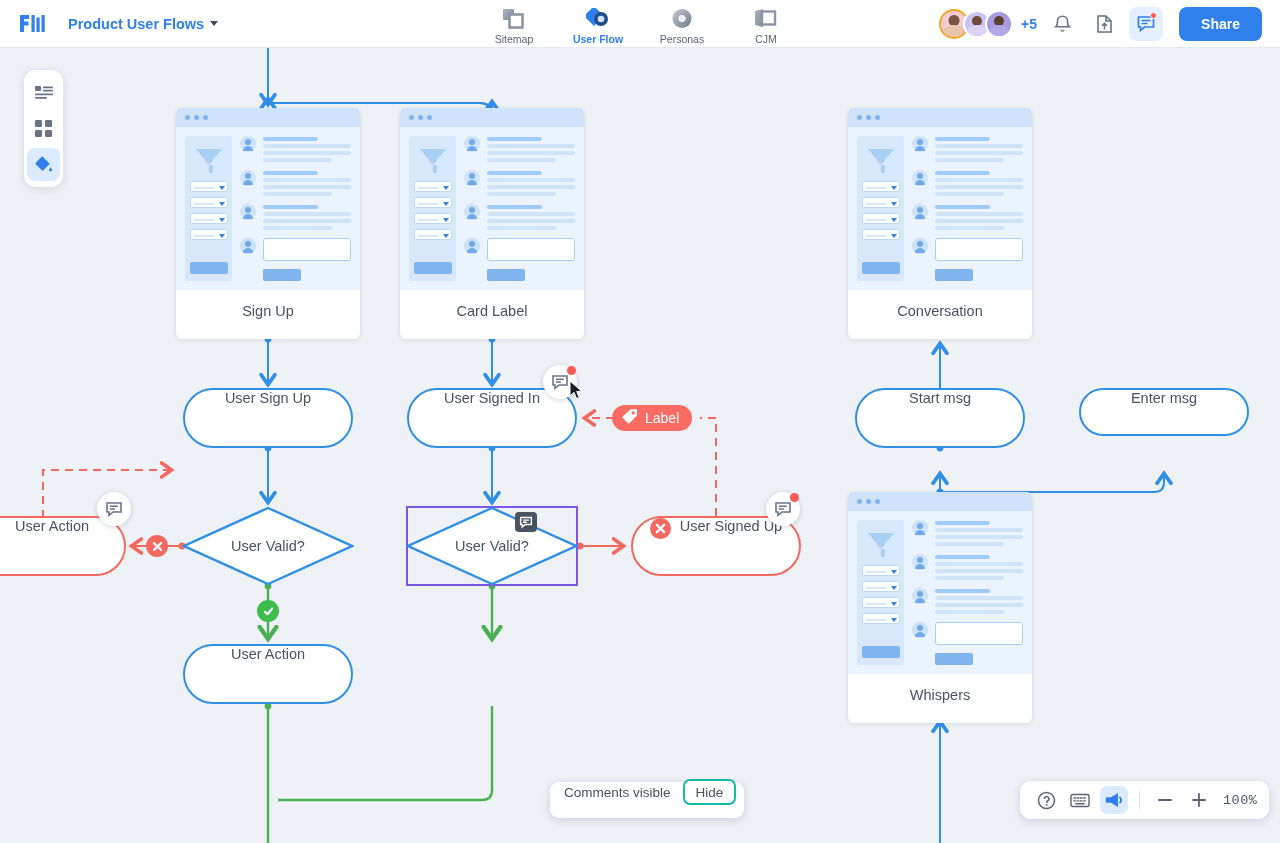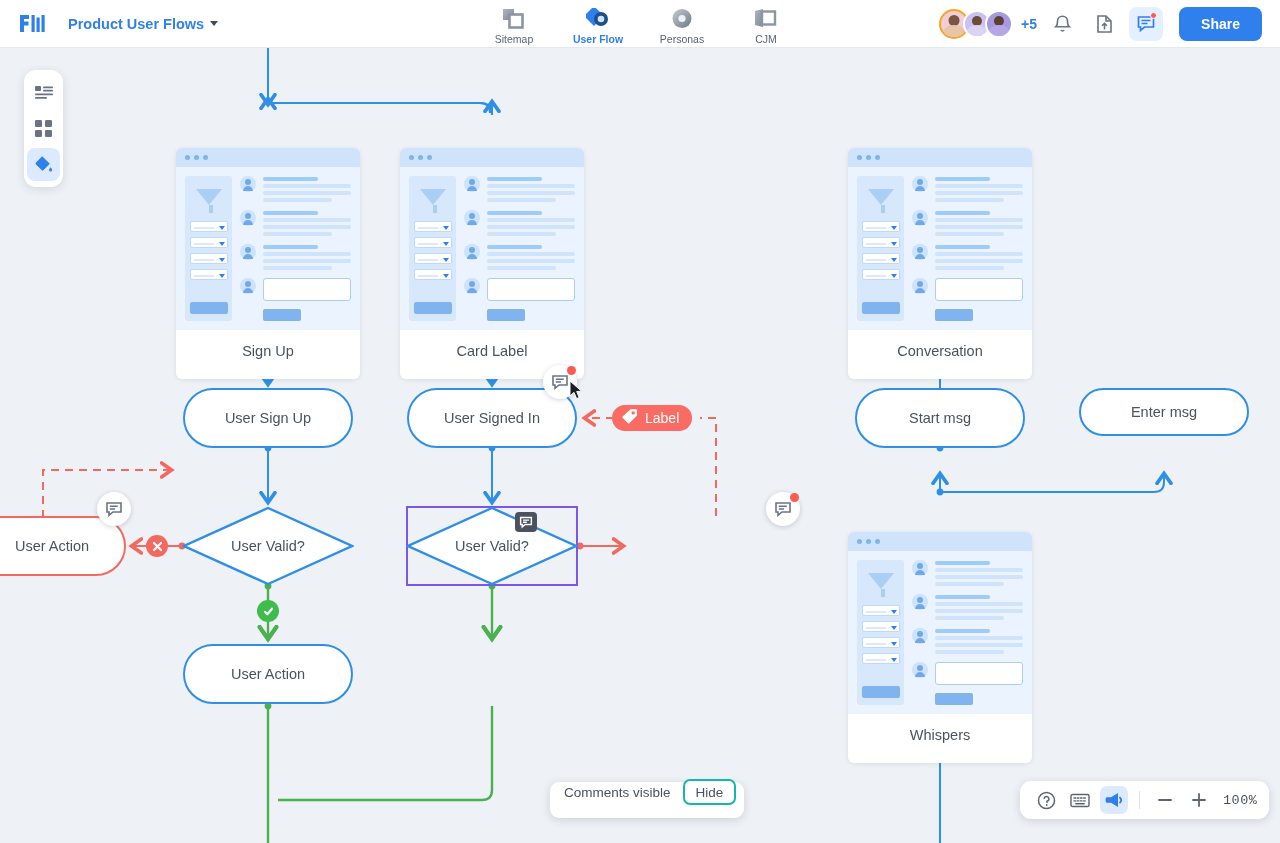--- a/index.html
+++ b/index.html
@@ -64,21 +64,21 @@
     position: absolute; left: 24px; top: 22px; width: 39px;
     background: #fff; border-radius: 12px; box-shadow: 0 2px 10px rgba(40,60,90,.14);
     padding: 6px 0; display: flex; flex-direction: column; align-items: center; gap: 3px; z-index: 40;
   }
   .rbtn { width: 33px; height: 33px; border-radius: 8px; display: flex;
     align-items: center; justify-content: center; cursor: pointer; }
   .rbtn.active { background: #dceaff; }
 
   
   .card { position: absolute; background: #fff; border-radius: 6px;
-    box-shadow: 0 1px 5px rgba(40,60,90,.10); overflow: hidden; z-index: 10; margin-top: 40px; }
+    box-shadow: 0 1px 5px rgba(40,60,90,.10); overflow: hidden; z-index: 10; }
   .card .wf { background: #eaf3fe; position: relative; }
   .card .wfbar { height: 19px; background: #cfe4fb; display: flex; align-items: center;
     padding-left: 9px; gap: 4px; }
   .card .wfbar i { width: 5px; height: 5px; border-radius: 50%; background: #7fb4ef; display: block; }
   .card .wfbody { display: flex; padding: 9px; gap: 8px; }
   .wf-side { width: 47px; background: #d7e8fc; border-radius: 3px; padding: 7px 4px;
     display: flex; flex-direction: column; align-items: center; }
   .funnel { width: 0; height: 0; border-left: 13px solid transparent;
     border-right: 13px solid transparent; border-top: 16px solid #a9cff5; margin: 6px 0 4px; }
   .funnel-stem { width: 4px; height: 8px; background: #a9cff5; margin: -4px 0 8px 5px; }
@@ -100,21 +100,21 @@
   .wf-lines { flex: 1; display: flex; flex-direction: column; gap: 3px; padding-top: 1px; }
   .wf-lines span { height: 4px; border-radius: 2px; background: #cfe4fb; display: block; }
   .wf-lines span.dark { background: #9ecbf7; }
   .wf-input { flex: 1; height: 23px; background: #fff; border: 1px solid #a9cff5; border-radius: 3px; }
   .wf-cta { width: 38px; height: 12px; background: #7fb4ef; border-radius: 2px; margin-left: 23px; }
   .card .cardlabel { height: 42px; display: flex; align-items: center; justify-content: center;
     font-size: 14.5px; color: #4a5260; background: #fff; }
 
   
   .node { position: absolute; background: #fff; border: 2px solid #2f8fe8;
-    border-radius: 34px; display: flex; align-items: center; justify-content: center;
+    border-radius: 34px; display: flex; justify-content: center;
     font-size: 14.5px; color: #4a5260; z-index: 20; }
   .node.red { border-color: #f4695f; }
   .node .nicn { margin-right: 9px; display: inline-flex; }
   .diamond { position: absolute; z-index: 20; }
   .diamond .dlabel { position: absolute; left: 0; top: 0; width: 100%; height: 100%;
     display: flex; align-items: center; justify-content: center;
     font-size: 14.5px; color: #4a5260; }
   .selbox { position: absolute; border: 2px solid #7b57e8; z-index: 19; }
 
   .cbubble { position: absolute; width: 34px; height: 34px; border-radius: 50%;
@@ -639,20 +639,29 @@
       <span>Start msg</span>
     </div>
     <div class="node" style="left:1079px;top:340px;width:170px;height:48px;">
       <span>Enter msg</span>
     </div>
 
     <div class="node red" style="left:-62px;top:468px;width:188px;height:60px;">
       <span style="margin-left:40px">User Action</span>
     </div>
 
+    <div class="node red" style="left:631px;top:468px;width:170px;height:60px;">
+      <span class="nicn">
+        <svg width="21" height="21" viewBox="0 0 21 21">
+          <circle cx="10.5" cy="10.5" r="10.5" fill="#f4695f"></circle>
+          <path d="M6.9 6.9 L14.1 14.1 M14.1 6.9 L6.9 14.1" stroke="#fff" stroke-width="2.3" stroke-linecap="round"></path>
+        </svg>
+      </span>
+      <span>User Signed Up</span>
+    </div>
 
     <div class="node" style="left:183px;top:596px;width:170px;height:60px;">
       <span>User Action</span>
     </div>
 
 
     <div class="diamond" style="left:182px;top:458px;width:172px;height:80px;">
       <svg width="172" height="80" viewBox="0 0 172 80">
         <polygon points="86,2 170,40 86,78 2,40" fill="#fff" stroke="#2f8fe8" stroke-width="2.4"></polygon>
       </svg>

